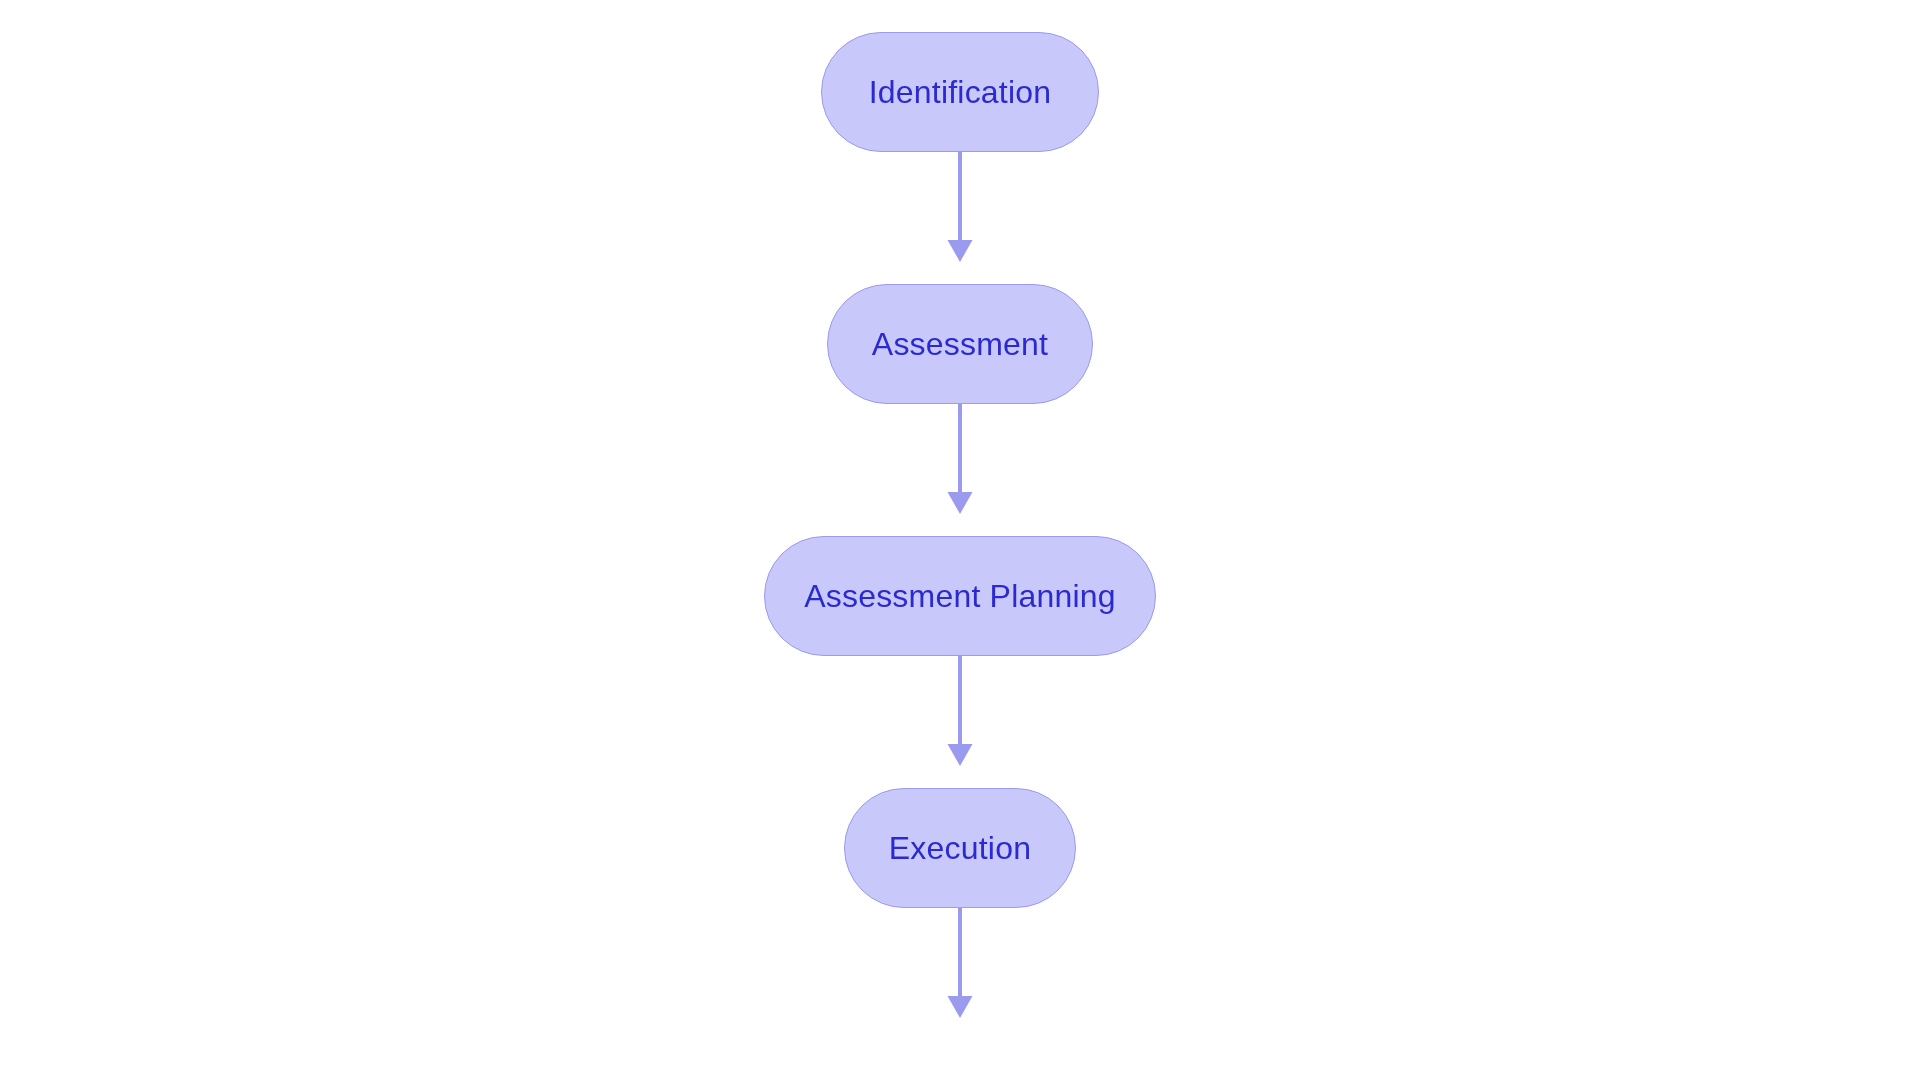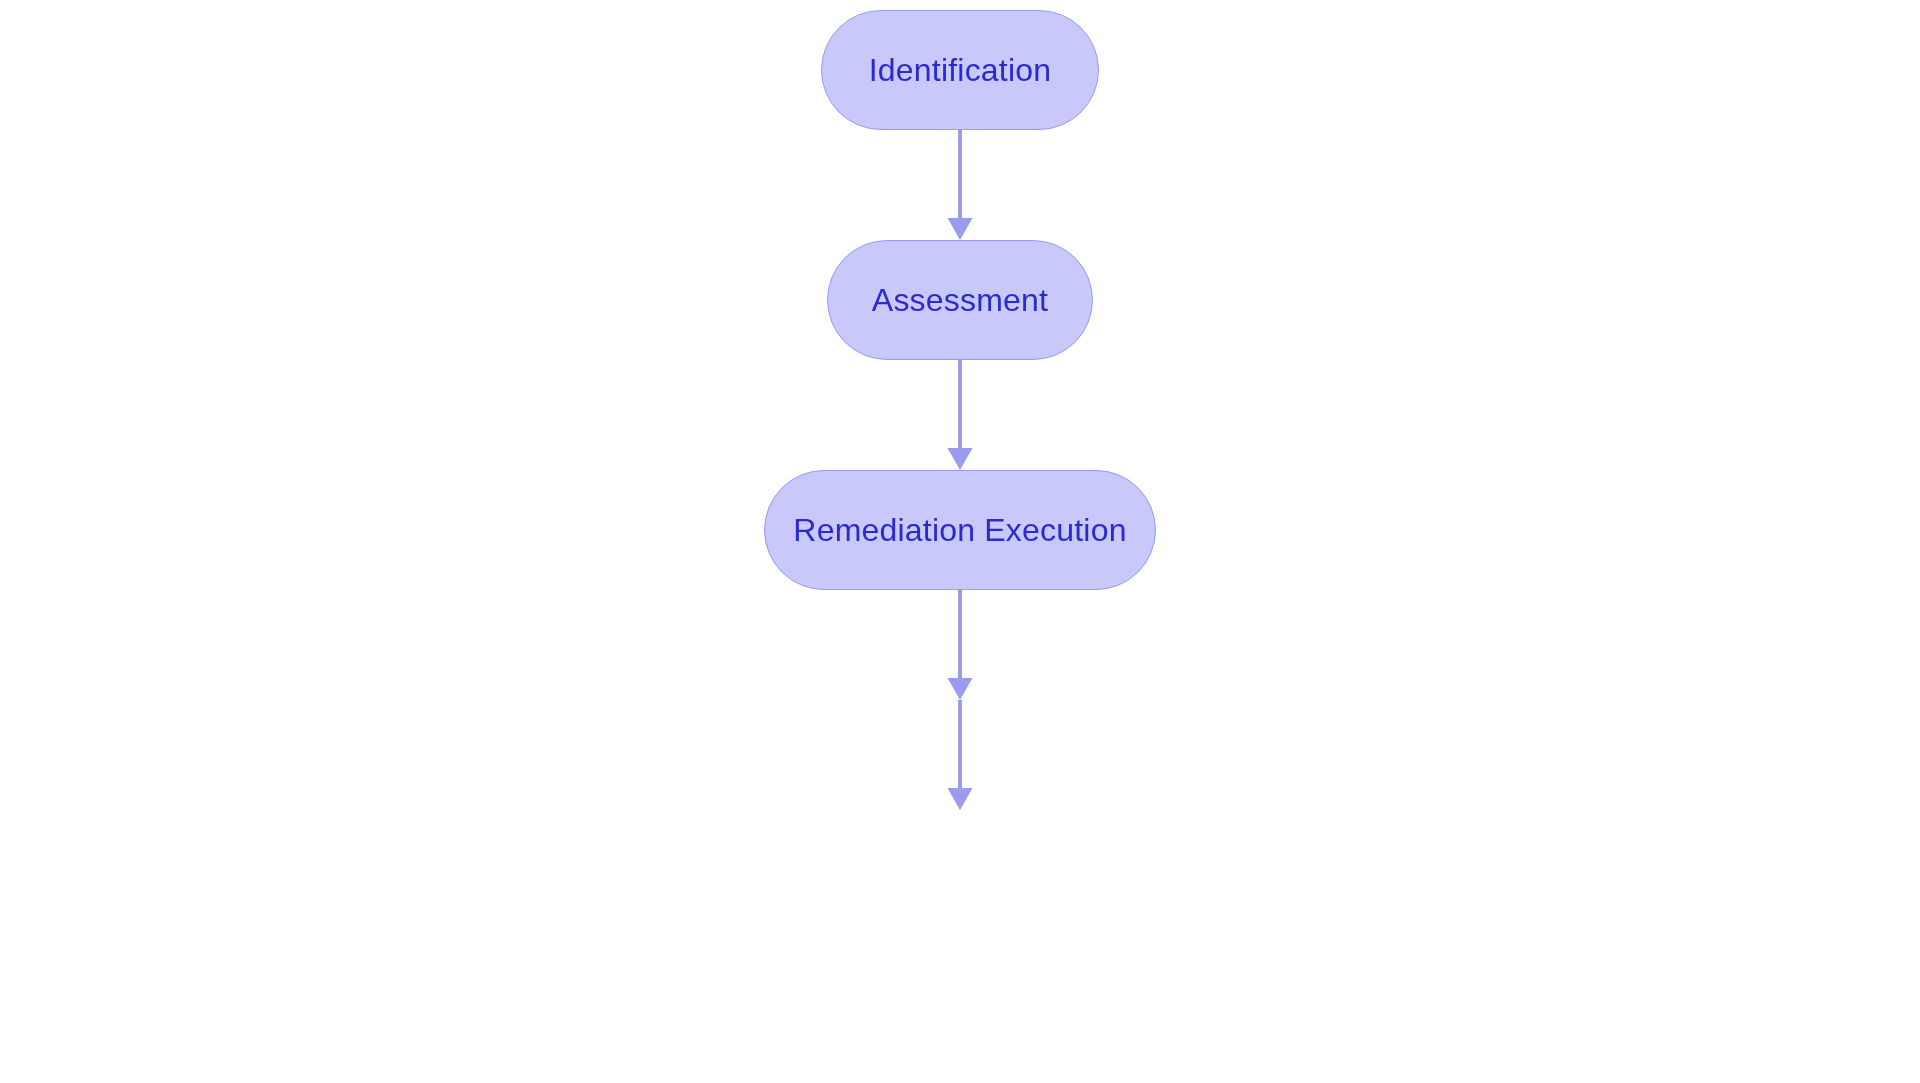--- a/index.html
+++ b/index.html
@@ -37,20 +37,21 @@
     box-sizing: border-box;
     background: #c8c8fa;
     border: 1.6px solid #9a9aee;
     border-radius: 60px;
     height: 120px;
     display: flex;
     align-items: center;
     justify-content: center;
     padding: 0 46px;
     flex: 0 0 auto;
+    margin-top: 22px;
   }
   .node-label {
     color: #2a2ad0;
     font-size: 32px;
     font-family: "Liberation Sans", sans-serif;
     font-weight: 400;
     letter-spacing: 0.2px;
     white-space: nowrap;
     line-height: 1;
   }
@@ -97,30 +98,33 @@
     </div>
 
     <div class="connector">
       <svg viewBox="0 0 30 110" xmlns="http://www.w3.org/2000/svg" aria-hidden="true">
         <line x1="15" y1="0" x2="15" y2="88" stroke="#9a9aee" stroke-width="4"></line>
         <polygon points="2.5,88 27.5,88 15,110" fill="#9a9aee"></polygon>
       </svg>
     </div>
 
     <div class="node w-remediation">
-      <span class="node-label">Remediation Execution</span>
+      <span class="node-label">Assessment Planning</span>
     </div>
 
     <div class="connector">
       <svg viewBox="0 0 30 110" xmlns="http://www.w3.org/2000/svg" aria-hidden="true">
         <line x1="15" y1="0" x2="15" y2="88" stroke="#9a9aee" stroke-width="4"></line>
         <polygon points="2.5,88 27.5,88 15,110" fill="#9a9aee"></polygon>
       </svg>
     </div>
 
+    <div class="node w-execution">
+      <span class="node-label">Execution</span>
+    </div>
 
     <div class="connector">
       <svg viewBox="0 0 30 110" xmlns="http://www.w3.org/2000/svg" aria-hidden="true">
         <line x1="15" y1="0" x2="15" y2="88" stroke="#9a9aee" stroke-width="4"></line>
         <polygon points="2.5,88 27.5,88 15,110" fill="#9a9aee"></polygon>
       </svg>
     </div>
 
 
   </div>

